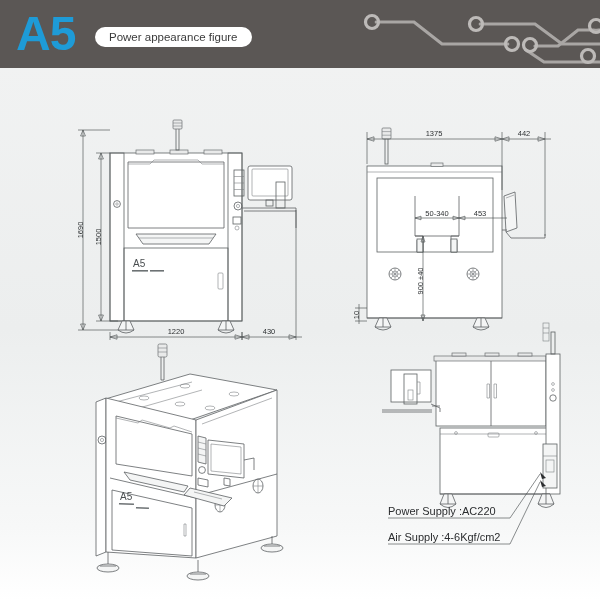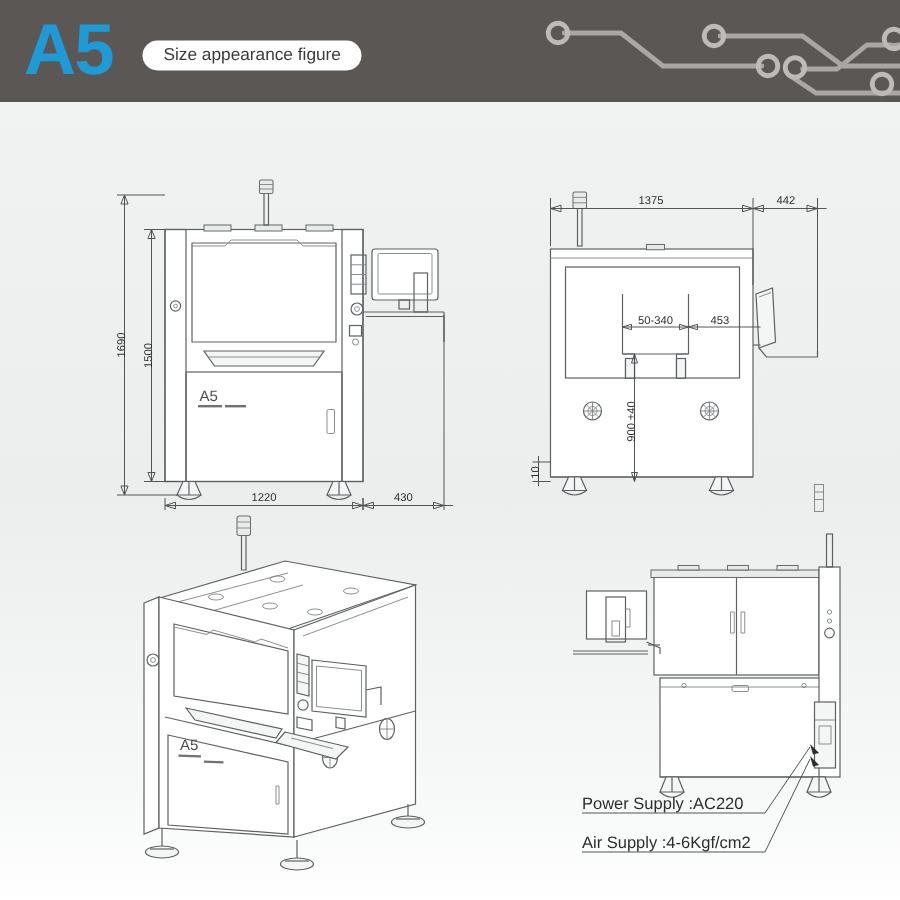--- a/index.html
+++ b/index.html
@@ -35,21 +35,21 @@
   }
   .hdr-circuit{
     position:absolute;left:330px;top:0;width:270px;height:68px;
   }
 
   
   .panel{position:absolute;text-align:right;}
   #panel-front{left:70px;top:118px;width:240px;height:225px;}
   #panel-side {left:355px;top:118px;width:240px;height:225px;}
   #panel-iso  {left:72px;top:340px;width:240px;height:240px;}
-  #panel-rear {left:360px;top:356px;width:240px;height:240px;}
+  #panel-rear {left:360px;top:332px;width:240px;height:240px;}
 
   svg{display:block;overflow:visible;}
   .ln{fill:none;stroke:#5d6163;stroke-width:0.8;}
   .ln-t{fill:none;stroke:#7d8284;stroke-width:0.6;}
   .ln-d{fill:none;stroke:#4c5052;stroke-width:0.65;}
   .fillw{fill:#ffffff;stroke:#5d6163;stroke-width:0.8;}
   .fille{fill:#f4f5f5;stroke:#5d6163;stroke-width:0.8;}
   .fillg{fill:#e9eaea;stroke:#6a6e70;stroke-width:0.7;}
   .dim-txt{
     font-family:"Liberation Sans", sans-serif;
@@ -64,21 +64,21 @@
     font-size:11px;fill:#2b2d2f;
   }
 </style>
 </head>
 <body>
 
 <div id="page">
 
   <div class="header">
     <div class="hdr-a5">A5</div>
-    <div class="hdr-pill">Size appearance figure</div>
+    <div class="hdr-pill">Power appearance figure</div>
 
     <div class="hdr-circuit">
       <svg width="270" height="68" viewBox="0 0 270 68">
         <g fill="none" stroke="#a9a6a4" stroke-width="3.2" stroke-linecap="round">
           <path d="M46 22 L84 22 L112 44 L178 44"></path>
           <path d="M150 24 L205 24 L232 44 L270 44"></path>
           <path d="M205 46 L228 46 L248 30 L270 30"></path>
           <path d="M196 50 L214 62 L270 62"></path>
         </g>
         <g fill="none" stroke="#bdbab8" stroke-width="3.2">

